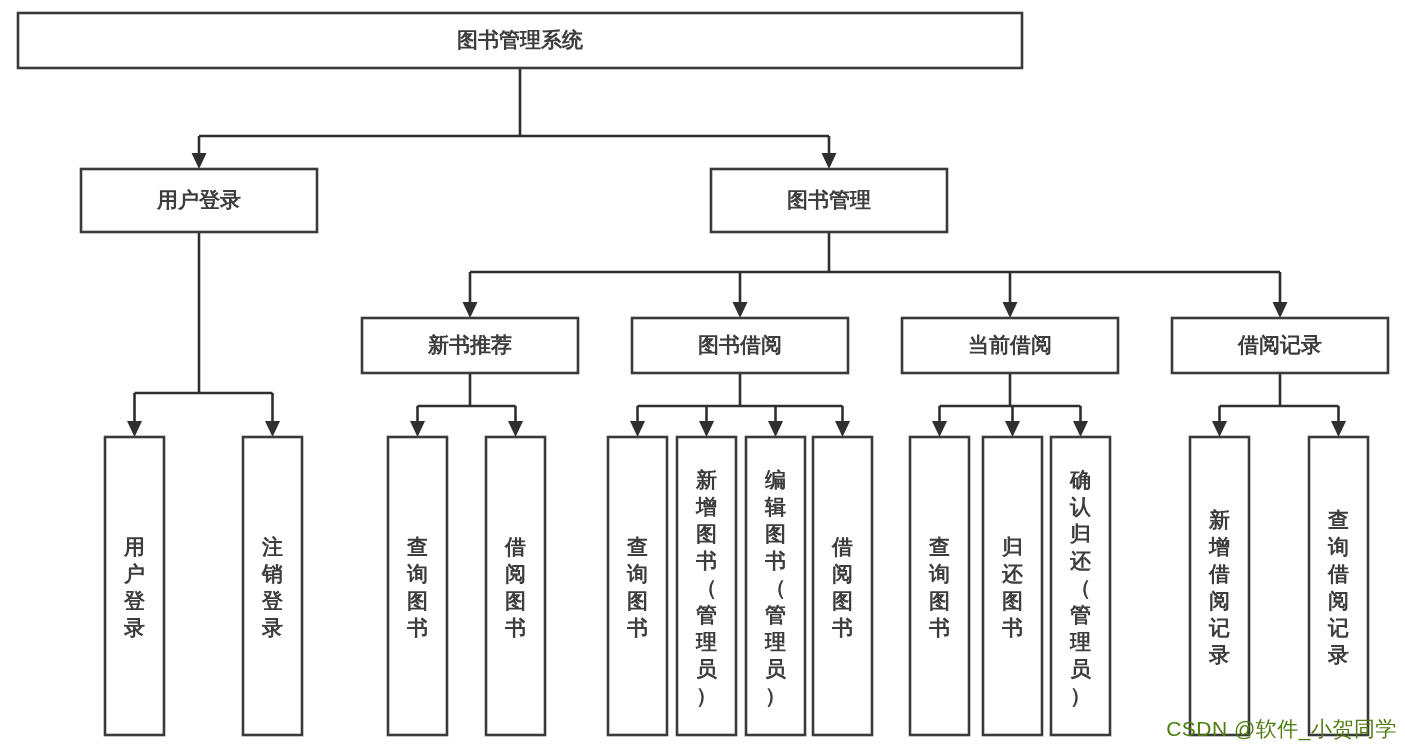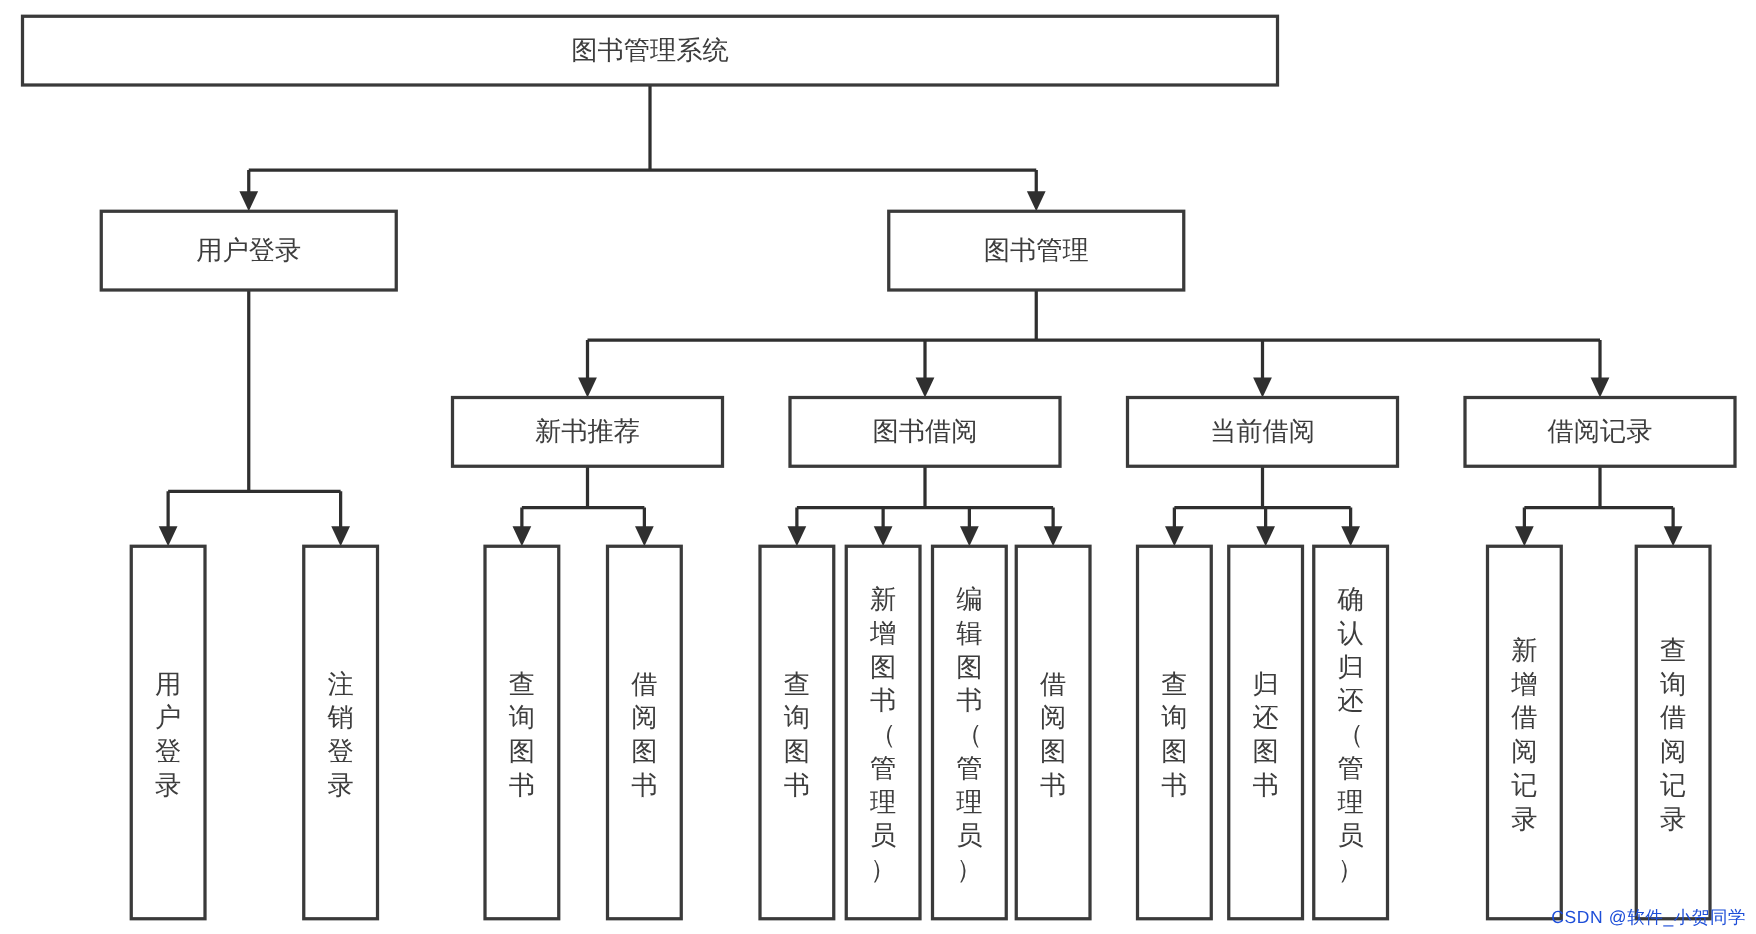--- a/index.html
+++ b/index.html
@@ -13,20 +13,21 @@
     position: relative;
     font-family: "Liberation Sans", "DejaVu Sans", sans-serif;
     overflow: hidden;
   }
   #diagram-root {
     position: absolute;
     left: 0;
     top: 0;
     width: 1405px;
     height: 747px;
+    font-weight: bold;
   }
   .node-box {
     fill: #ffffff;
     stroke: #3a3a3a;
     stroke-width: 2.6;
   }
   .node-label {
     fill: #3d3d3d;
     font-family: "Liberation Sans", "DejaVu Sans", sans-serif;
     font-size: 21px;
@@ -45,22 +46,22 @@
     fill: none;
   }
   .arrow-head {
     fill: #2f2f2f;
     stroke: none;
   }
   .watermark {
     position: absolute;
     right: 8px;
     bottom: 4px;
-    color: #1d4ed8;
-    font-size: 14px;
+    color: #4d7c0f;
+    font-size: 21px;
     font-family: "Liberation Sans", "DejaVu Sans", sans-serif;
     white-space: nowrap;
     letter-spacing: 0.5px;
   }
 </style>
 </head>
 <body>
 
 <div id="diagram-root">
   <svg id="diagram-svg" width="1405" height="747" viewBox="0 0 1405 747" xmlns="http://www.w3.org/2000/svg">

